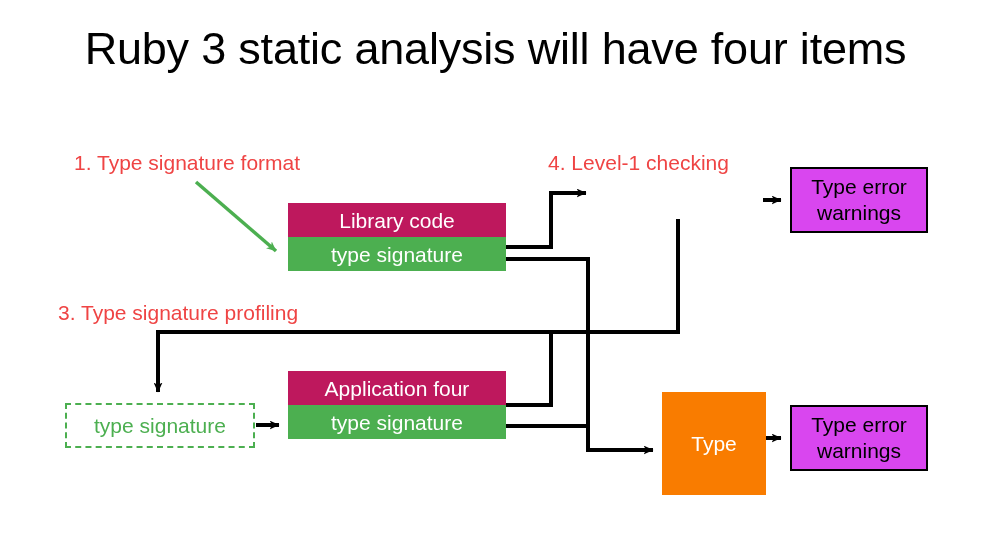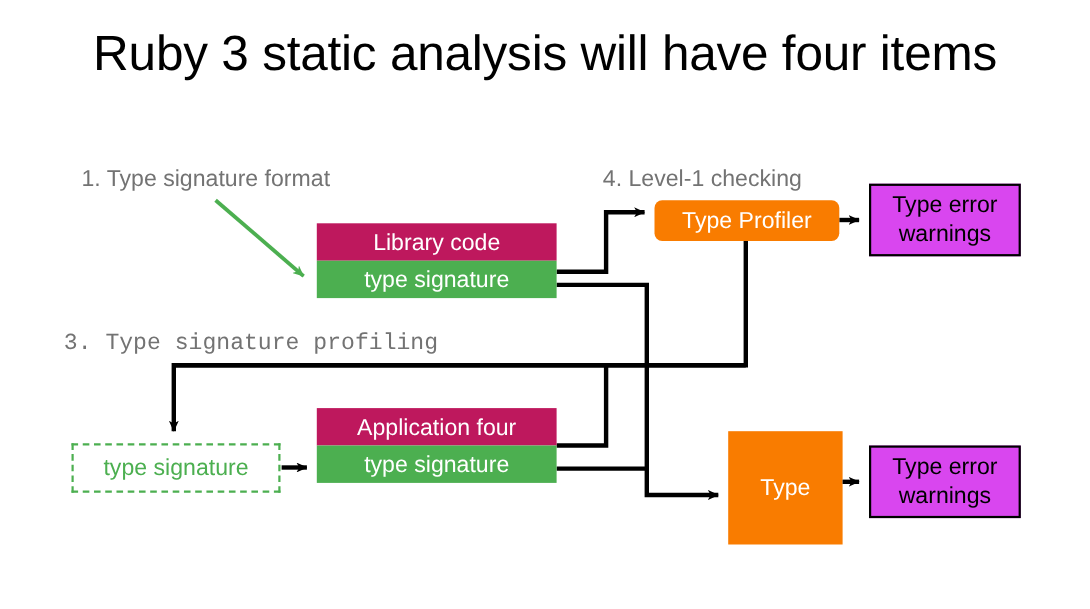--- a/index.html
+++ b/index.html
@@ -37,25 +37,25 @@
     white-space: nowrap;
     color: #000;
   }
 
   
   .caption {
     position: absolute;
     font-size: 21px;
     line-height: 26px;
     white-space: nowrap;
-    color: #737373;
+    color: #ef4444;
   }
   #cap1 { left: 74px;  top: 150px; }
   #cap2 { left: 548px; top: 150px; }
-  #cap3 { left: 58px;  top: 300px; font-family: Liberation Mono, monospace; }
+  #cap3 { left: 58px;  top: 300px; }
   #cap4 { left: 634px; top: 360px; }
 
   
   .codestack {
     position: absolute;
     width: 218px;
   }
   #lib-stack { left: 288px; top: 203px; }
   #app-stack { left: 288px; top: 371px; }
 
@@ -220,21 +220,20 @@
     <div class="band band-green">type signature</div>
   </div>
 
   <div class="codestack" id="app-stack">
     <div class="band band-blue">Application four</div>
     <div class="band band-green">type signature</div>
   </div>
 
   <div id="dashed-sig">type signature</div>
 
-  <div class="orange" id="type-profiler">Type Profiler</div>
 
   <div class="orange" id="sorbet-box">
     <span>Sorbet</span>
     <span>Type</span>
     <span>RDL</span>
   </div>
 
   <div class="outbox" id="out-top">
     <span>Type error</span>
     <span>warnings</span>

